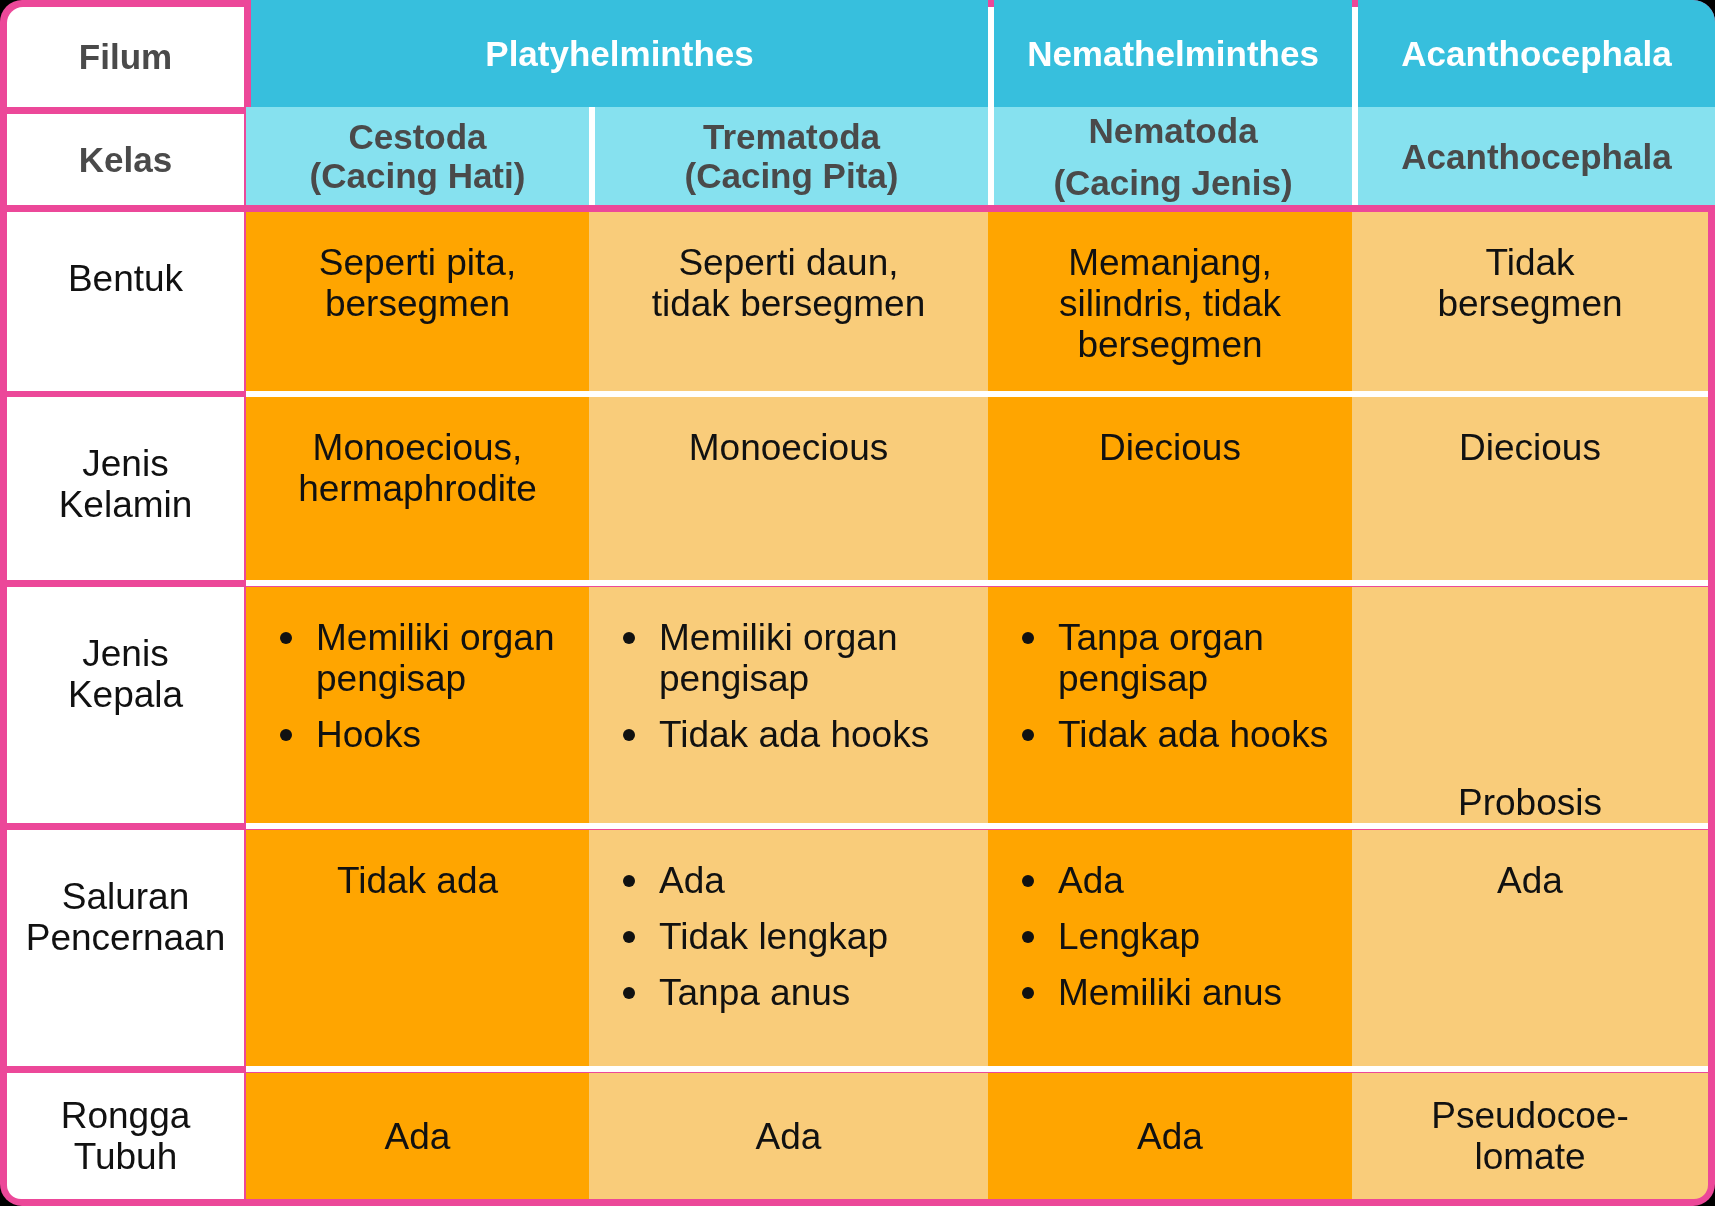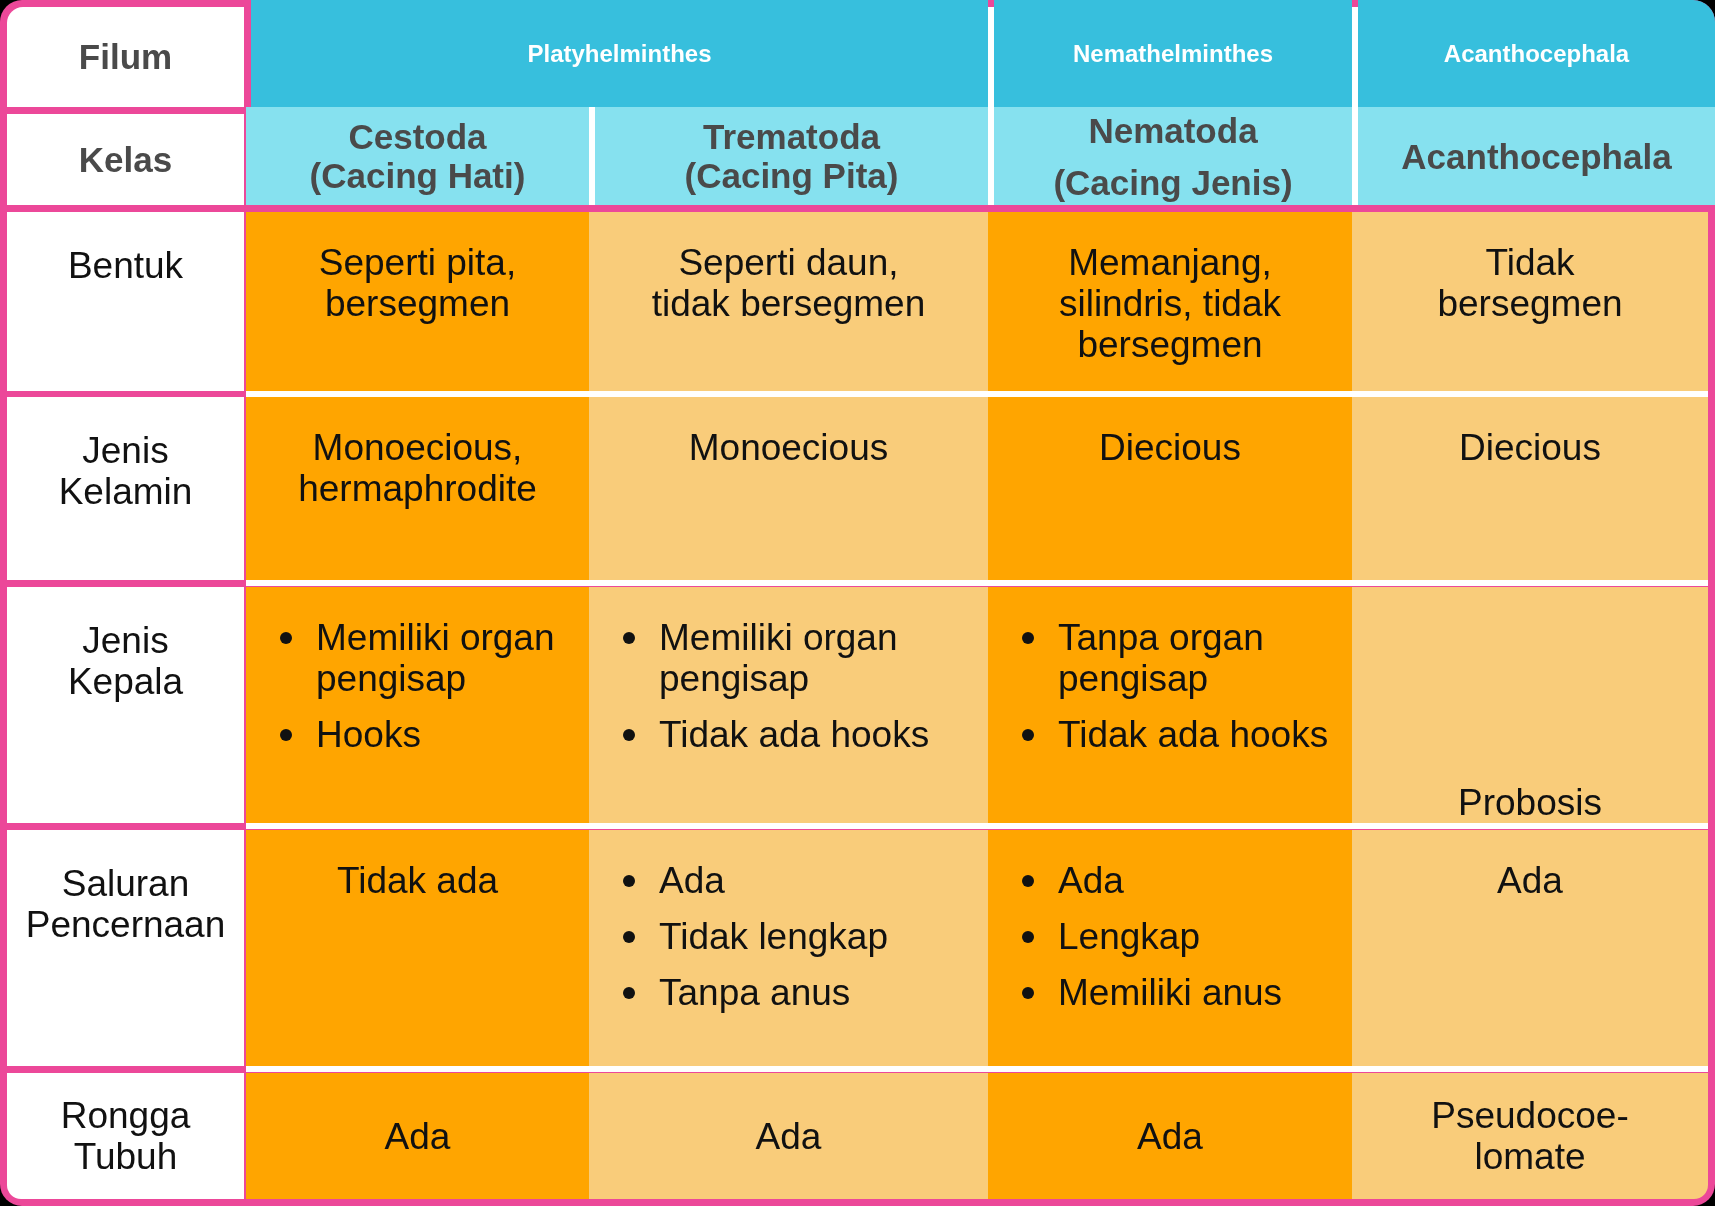--- a/index.html
+++ b/index.html
@@ -2,24 +2,24 @@
 <html><head>
 <meta charset="utf-8">
 <style>
   html, body { margin:0; padding:0; background:#000; }
   body { width:1715px; height:1206px; position:relative; overflow:hidden;
          font-family: "Liberation Sans", "DejaVu Sans", sans-serif; }
   .frame { position:absolute; left:0; top:0; width:1715px; height:1206px;
            background:#ec4899; border-radius:22px; overflow:hidden; }
   .cell { position:absolute; box-sizing:border-box; display:flex; flex-direction:column;
           align-items:center; text-align:center; }
-  .hdr1 { background:#37BFDD; color:#fff; font-weight:bold; font-size:24px; justify-content:center; }
+  .hdr1 { background:#37BFDD; color:#fff; font-weight:bold; font-size:35px; justify-content:center; }
   .hdr2 { background:#86E1EF; color:#4a4a4a; font-weight:bold; font-size:35px; justify-content:center; line-height:39px;text-align:right; }
   .lbl-white { background:#fff; color:#4a4a4a; font-weight:bold; font-size:35px; justify-content:center; }
-  .rowlbl { background:#fff; color:#111; font-size:37px; line-height:41px; padding-top:33px; }
+  .rowlbl { background:#fff; color:#111; font-size:37px; line-height:41px; padding-top:46px; }
   .dark { background:#FFA500; }
   .light { background:#F9CC7A; }
   .txt { color:#111; font-size:37px; line-height:41px; padding-top:30px; }
   .txt.mid { justify-content:center; padding-top:0; }
   .vsep { position:absolute; background:#fff; width:6px; }
   ul.bl { list-style:none; margin:0; padding:0; text-align:left; align-self:stretch; }
   ul.bl li { position:relative; padding-left:52px; margin-bottom:15px; }
   ul.bl li::before { content:""; position:absolute; left:16px; top:15px; width:12px; height:12px; border-radius:50%; background:#111; }
   .hsep { position:absolute; background:#fff; height:6px; }
 </style>

